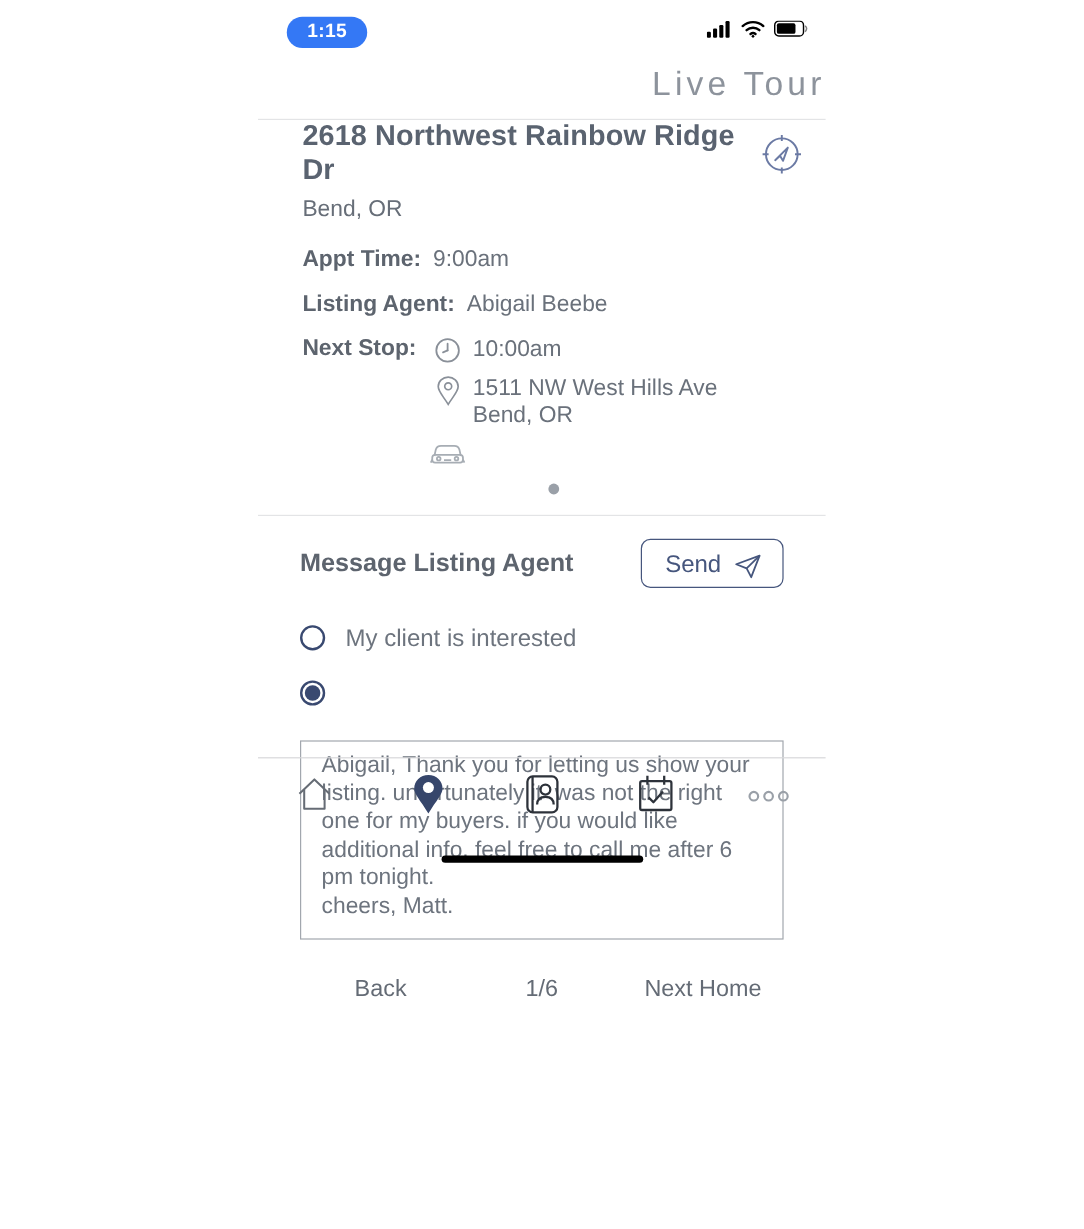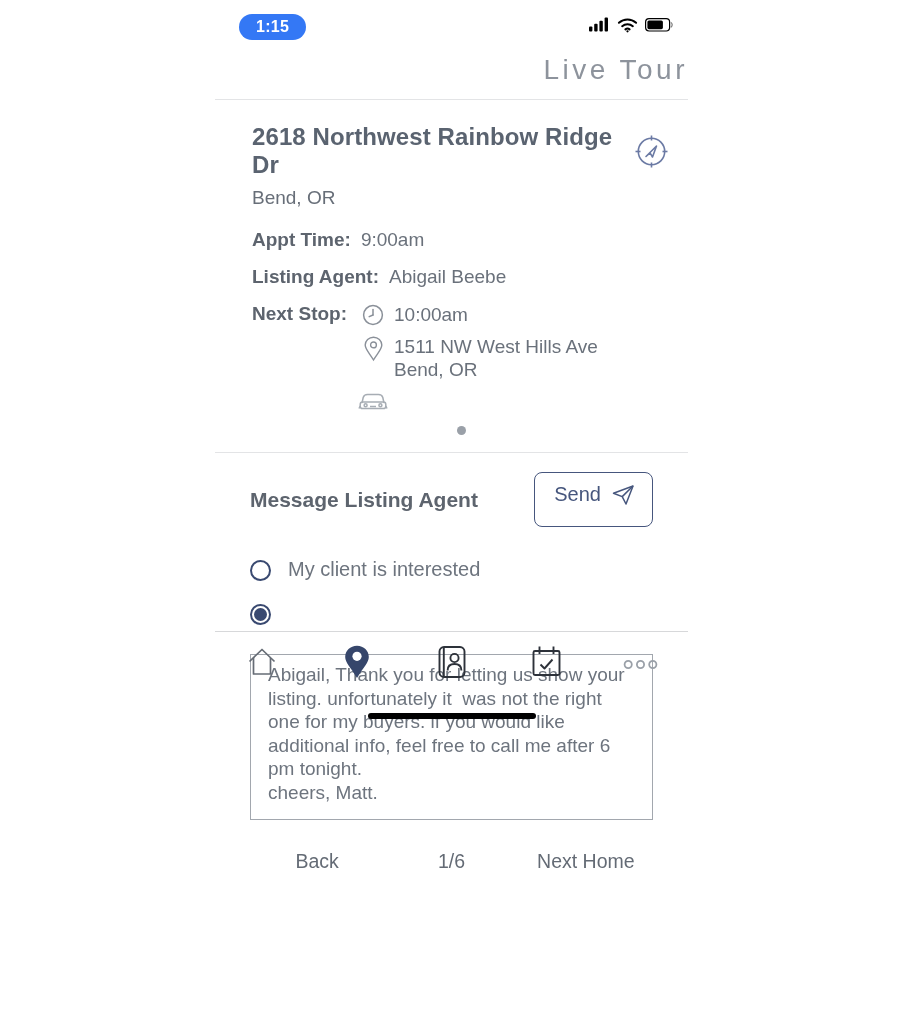--- a/index.html
+++ b/index.html
@@ -15,38 +15,38 @@
   .status-bar { display: flex; justify-content: space-between; align-items: center; padding: 11px 14px 0 24px; height: 42px; }
   .time-pill { background: #3478F5; color: #fff; border-radius: 16px; padding: 4px 17px; font-size: 16px; font-weight: bold; letter-spacing: .3px; }
   .sb-right { display: flex; align-items: center; gap: 7px; }
 
   
   .page-title { text-align: right; font-size: 28px; color: #8d939c; font-weight: 300; letter-spacing: 3.5px; margin-top: 12px; }
   .divider { border-bottom: 1px solid #e3e4e6; margin-top: 13px; }
 
   
   .property { padding-left: 37px; padding-right: 18px; }
-  .address-row { display: flex; align-items: center; gap: 0; margin-top: 23px; }
+  .address-row { display: flex; align-items: center; gap: 0; }
   .address { font-size: 24px; font-weight: bold; color: #5a6370; letter-spacing: .1px; }
   .city { font-size: 19px; color: #676e78; margin-top: 8px; }
   .detail-row { display: flex; align-items: baseline; margin-top: 15px; font-size: 19px; text-align: right; }
   .detail-row .lbl { font-weight: bold; color: #5d646e; margin-right: 10px; }
   .detail-row .val { color: #6a717b; }
   .next-stop { display: grid; grid-template-columns: 100px 42px auto; margin-top: 15px; font-size: 19px; row-gap: 9px; }
   .next-stop .lbl { font-weight: bold; color: #5d646e; }
   .next-stop .icon-cell { display: flex; justify-content: center; align-items: flex-start; padding-top: 1px; }
   .next-stop .val { color: #6a717b; line-height: 23px; }
   .page-dot { width: 9px; height: 9px; border-radius: 50%; background: #9aa0a8; margin: 14px auto 0; }
 
   
   .message { padding: 0 35px; }
   .msg-head { display: flex; justify-content: space-between; align-items: center; margin-top: 19px; }
   .msg-title { font-size: 21px; font-weight: bold; color: #5d646e; }
-  .send-btn { display: flex; align-items: center; gap: 11px; border: 1.5px solid #46567d; border-radius: 8px; background: #fff; color: #46567d; font-size: 20px; padding: 10px 17px 20px 19px; cursor: pointer; font-family: inherit; }
-  .radio-row { display: flex; align-items: flex-end; gap: 17px; margin-top: 23px; cursor: pointer; }
+  .send-btn { display: flex; align-items: center; gap: 11px; border: 1.5px solid #46567d; border-radius: 8px; background: #fff; color: #46567d; font-size: 20px; padding: 10px 17px 6px 19px; cursor: pointer; font-family: inherit; }
+  .radio-row { display: flex; align-items: flex-start; gap: 17px; margin-top: 23px; cursor: pointer; }
   .radio-row.first { margin-top: 31px; }
   .radio { width: 21px; height: 21px; border-radius: 50%; border: 2.5px solid #394970; background: #fff; flex: 0 0 auto; display: flex; align-items: center; justify-content: center; }
   .radio.checked .dot { width: 13px; height: 13px; border-radius: 50%; background: #394970; }
   .radio-label { font-size: 20px; color: #6d747e; }
   .msg-textarea { display: block; width: 403px; height: 166px; margin-top: 29px; border: 1px solid #a2a7ae; background: #fff; resize: none; padding: 8px 17px; font-family: "Liberation Sans", sans-serif; font-size: 19px; line-height: 23.5px; color: #6d747e; outline: none; }
 
   
   .pager { display: grid; grid-template-columns: 1fr 1fr 1fr; margin-top: 30px; font-size: 19.5px; color: #646b75; }
   .pager > div { text-align: center; }
   .pager .clickable { cursor: pointer; }

